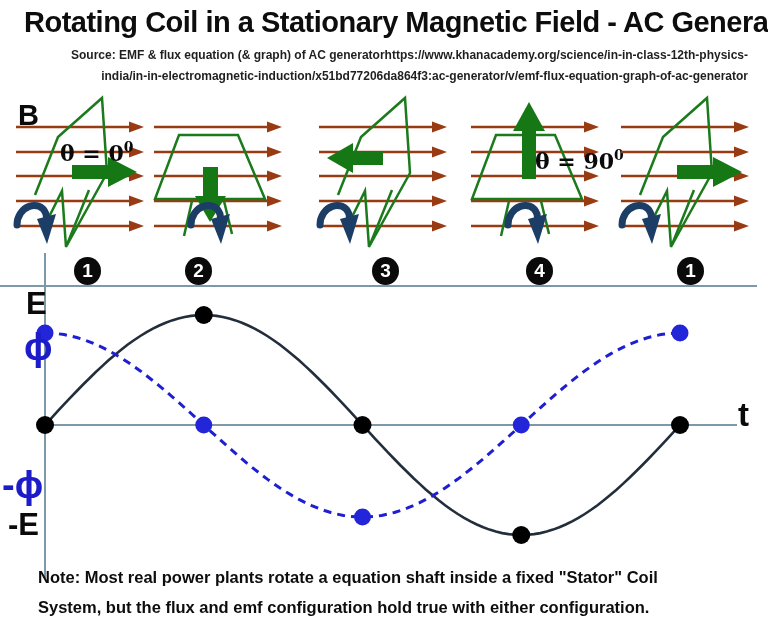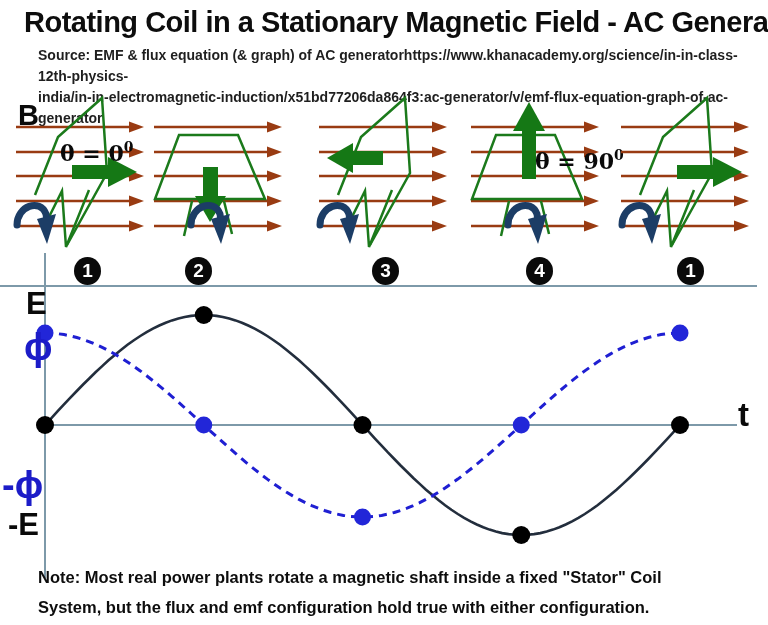--- a/index.html
+++ b/index.html
@@ -1,21 +1,21 @@
 <!DOCTYPE html>
 <html><head>
 <meta charset="utf-8">
 <style>
   html,body{margin:0;padding:0;background:#fff;}
   .stage{position:relative;width:768px;height:625px;background:#ffffff;overflow:hidden;
          font-family:"Liberation Sans",sans-serif;}
   .title{position:absolute;left:24px;top:6px;width:740px;font-size:29px;font-weight:700;
          color:#0d0d0d;letter-spacing:-0.5px;white-space:nowrap;}
-  .source{position:absolute;left:38px;top:45px;width:710px;font-size:14px;font-weight:700;
-          color:#1f1f1f;line-height:21px;}
+  .source{position:absolute;left:38px;top:45px;width:710px;font-size:12px;font-weight:700;
+          color:#1f1f1f;line-height:21px;text-align:right;}
   .panel{position:absolute;top:95px;width:153px;height:165px;}
   .badge{position:absolute;top:257px;width:27px;height:28px;background:#0a0a0a;border-radius:50%;
          color:#fff;font-size:19px;font-weight:700;display:flex;align-items:center;justify-content:center;}
   .separator{position:absolute;left:0;top:285px;width:757px;height:2px;background:#7d99a9;}
   .graph-label{position:absolute;font-weight:700;white-space:nowrap;}
   .lab-e{left:26px;top:286px;font-size:31px;color:#0a0a0a;}
   .lab-phi{left:24px;top:326px;font-size:38px;color:#1c1cc8;}
   .lab-negphi{left:2px;top:464px;font-size:38px;color:#1c1cc8;}
   .lab-nege{left:8px;top:507px;font-size:31px;color:#0a0a0a;}
   .lab-t{left:738px;top:396px;font-size:33px;color:#0a0a0a;}
@@ -171,17 +171,17 @@
       <circle cx="680" cy="333" r="8.5" fill="#2226d8"></circle>
     </svg>
 
   <div class="graph-label lab-e">E</div>
   <div class="graph-label lab-phi">ϕ</div>
   <div class="graph-label lab-negphi">-ϕ</div>
   <div class="graph-label lab-nege">-E</div>
   <div class="graph-label lab-t">t</div>
 
   <div class="note">
-    <div>Note: Most real power plants rotate a magnetic shaft inside a fixed "Stator" Coil</div>
+    <div>Note: Most real power plants rotate a equation shaft inside a fixed "Stator" Coil</div>
     <div>System, but the flux and emf configuration hold true with either configuration.</div>
   </div>
 
 </div>
 
 </body></html>

